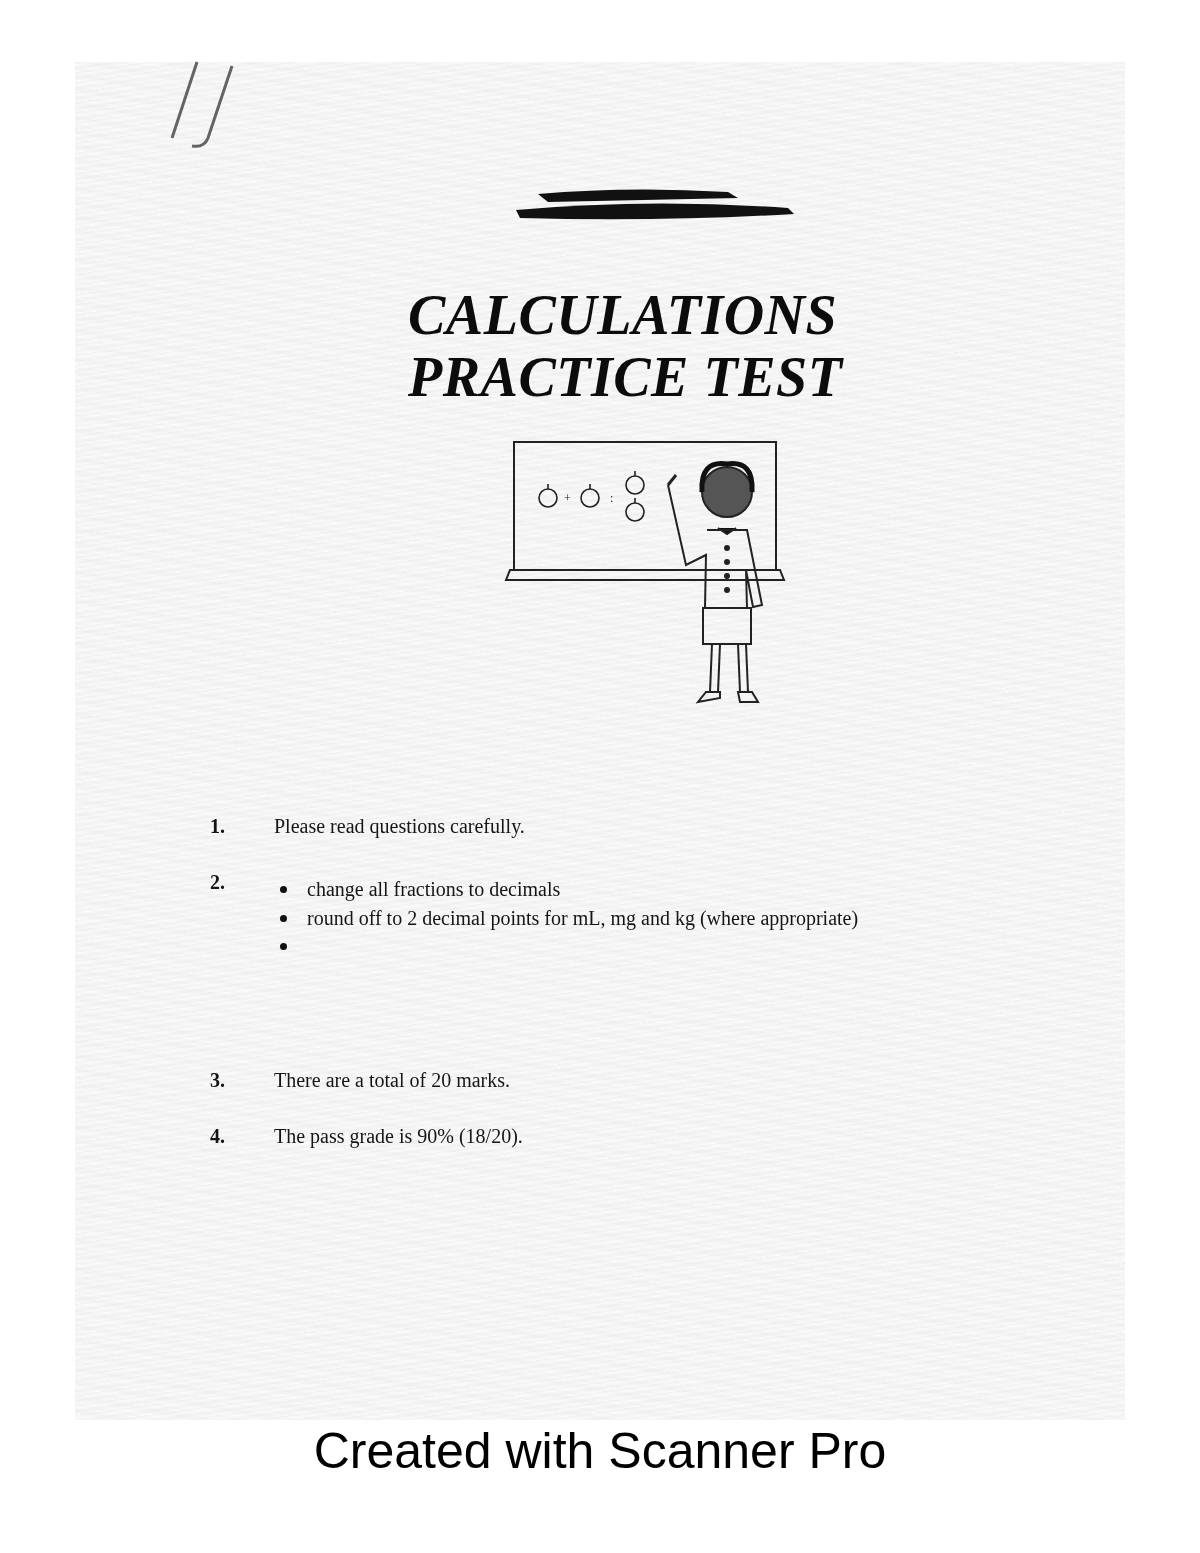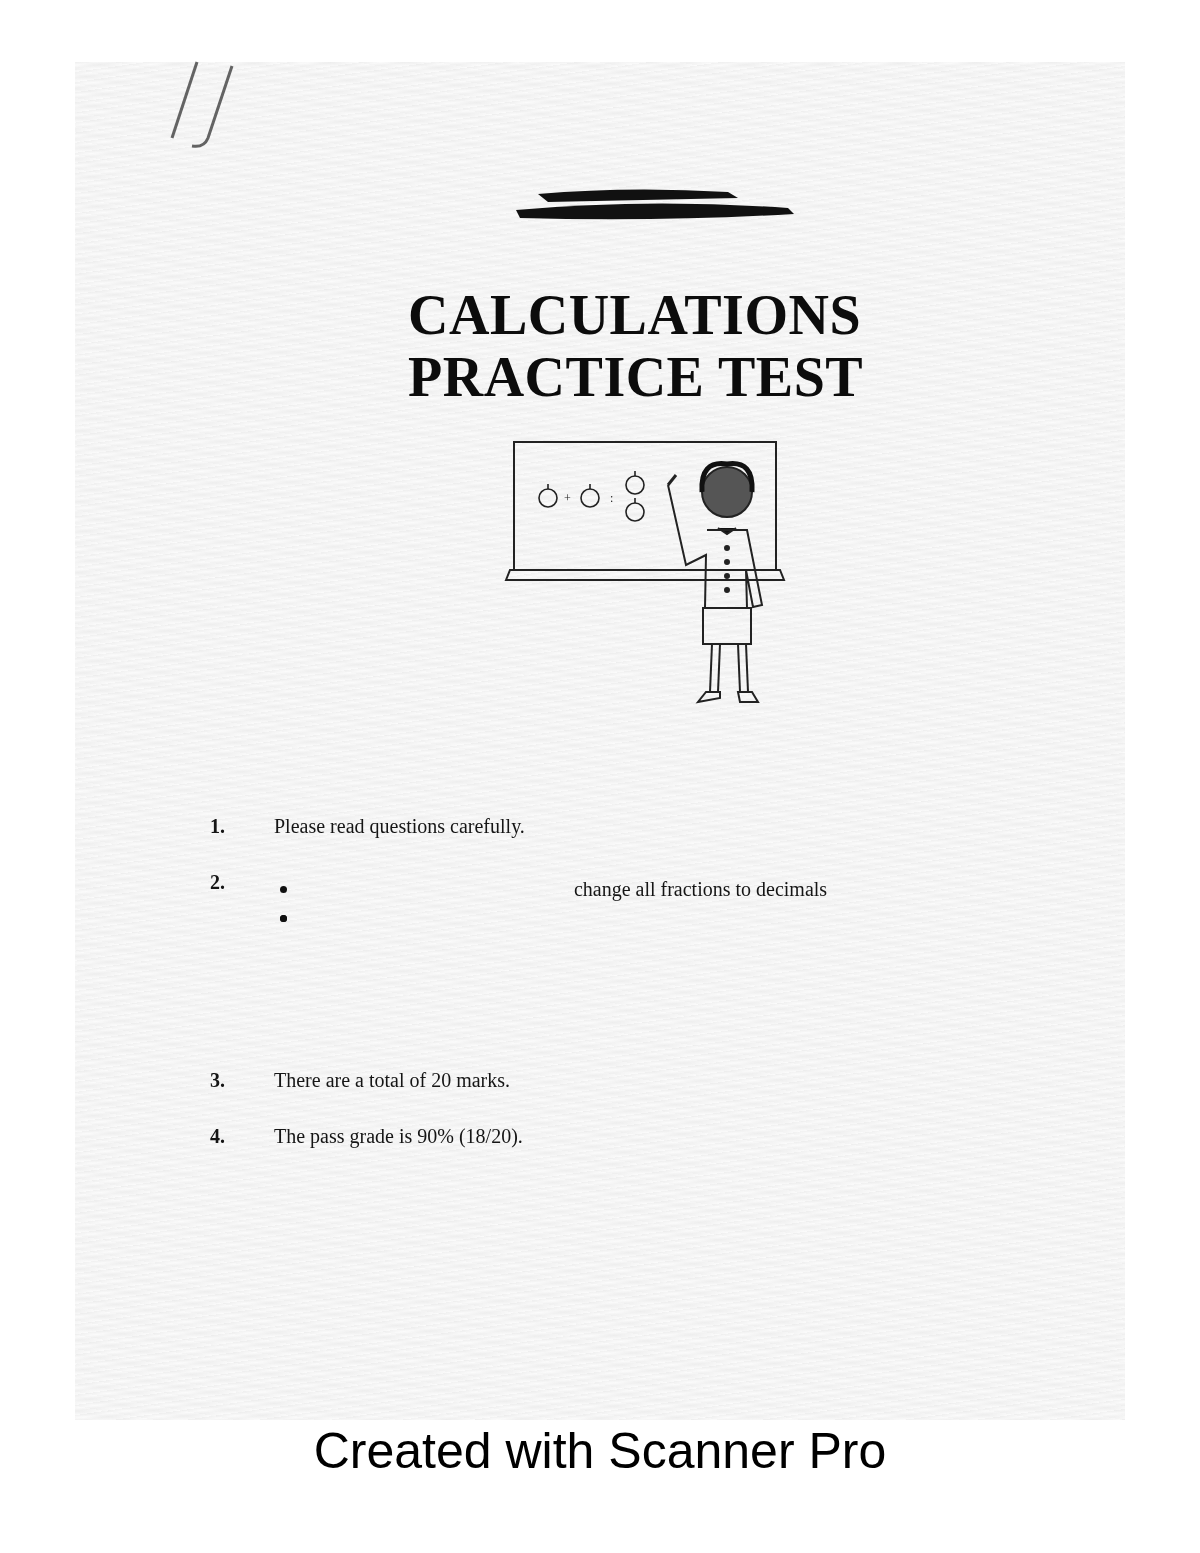--- a/index.html
+++ b/index.html
@@ -11,29 +11,29 @@
     position: absolute; left: 75px; top: 62px; width: 1050px; height: 1358px;
     background:
       repeating-linear-gradient(172deg, rgba(0,0,0,0.035) 0px, rgba(0,0,0,0.0) 3px, rgba(0,0,0,0.03) 6px, rgba(0,0,0,0) 10px),
       repeating-linear-gradient(10deg, rgba(0,0,0,0.02) 0px, rgba(0,0,0,0) 4px, rgba(0,0,0,0.025) 9px, rgba(0,0,0,0) 14px),
       #fbfbfb;
   }
   .clip { position: absolute; left: 150px; top: 60px; }
   .redaction { position: absolute; left: 508px; top: 184px; }
   .title {
     position: absolute; left: 408px; top: 284px; width: 480px;
-    font-weight: bold; font-size: 56px; line-height: 62px; letter-spacing: 0.5px; color: #0c0c0c;
+    font-weight: bold; font-size: 56px; line-height: 62px; letter-spacing: 0.5px; color: #0c0c0c; font-style: italic;
   }
   .title div { white-space: nowrap; }
   .illustration { position: absolute; left: 500px; top: 430px; }
   .list { position: absolute; left: 210px; top: 815px; width: 860px; font-size: 20px; color: #151515; }
   .item { position: relative; padding-left: 64px; }
   .item .num { position: absolute; left: 0; top: 0; font-weight: bold; }
   .sub { list-style: none; margin: 4px 0 0 0; padding: 0; }
-  .sub li { position: relative; padding-left: 33px; line-height: 28.5px; text-align: center; }
+  .sub li { position: relative; padding-left: 33px; line-height: 28.5px; }
   .sub li .dot { position: absolute; left: 6px; top: 11px; width: 7px; height: 7px; border-radius: 50%; background: #111; }
   .footer {
     position: absolute; left: 0; top: 1422px; width: 1200px; text-align: center;
     font-family: "Liberation Sans", sans-serif; font-size: 50px; color: #000;
   }
 </style>
 </head>
 <body>
 
 <div class="page">
@@ -94,21 +94,21 @@
 
 <div class="list">
   <div class="item" style="position:absolute; top:0; width:820px;">
     <span class="num">1.</span>
     <span>Please read questions carefully.</span>
   </div>
   <div class="item" style="position:absolute; top:56px; width:820px;">
     <span class="num">2.</span>
     <ul class="sub">
       <li><span class="dot"></span><span>change all fractions to decimals</span></li>
-      <li><span class="dot"></span></li>
+      <li><span class="dot"></span><span>round off to 2 decimal points for mL, mg and kg (where appropriate)</span></li>
       <li><span class="dot"></span></li>
     </ul>
   </div>
   <div class="item" style="position:absolute; top:254px; width:820px;">
     <span class="num">3.</span>
     <span>There are a total of 20 marks.</span>
   </div>
   <div class="item" style="position:absolute; top:310px; width:820px;">
     <span class="num">4.</span>
     <span>The pass grade is 90% (18/20).</span>

